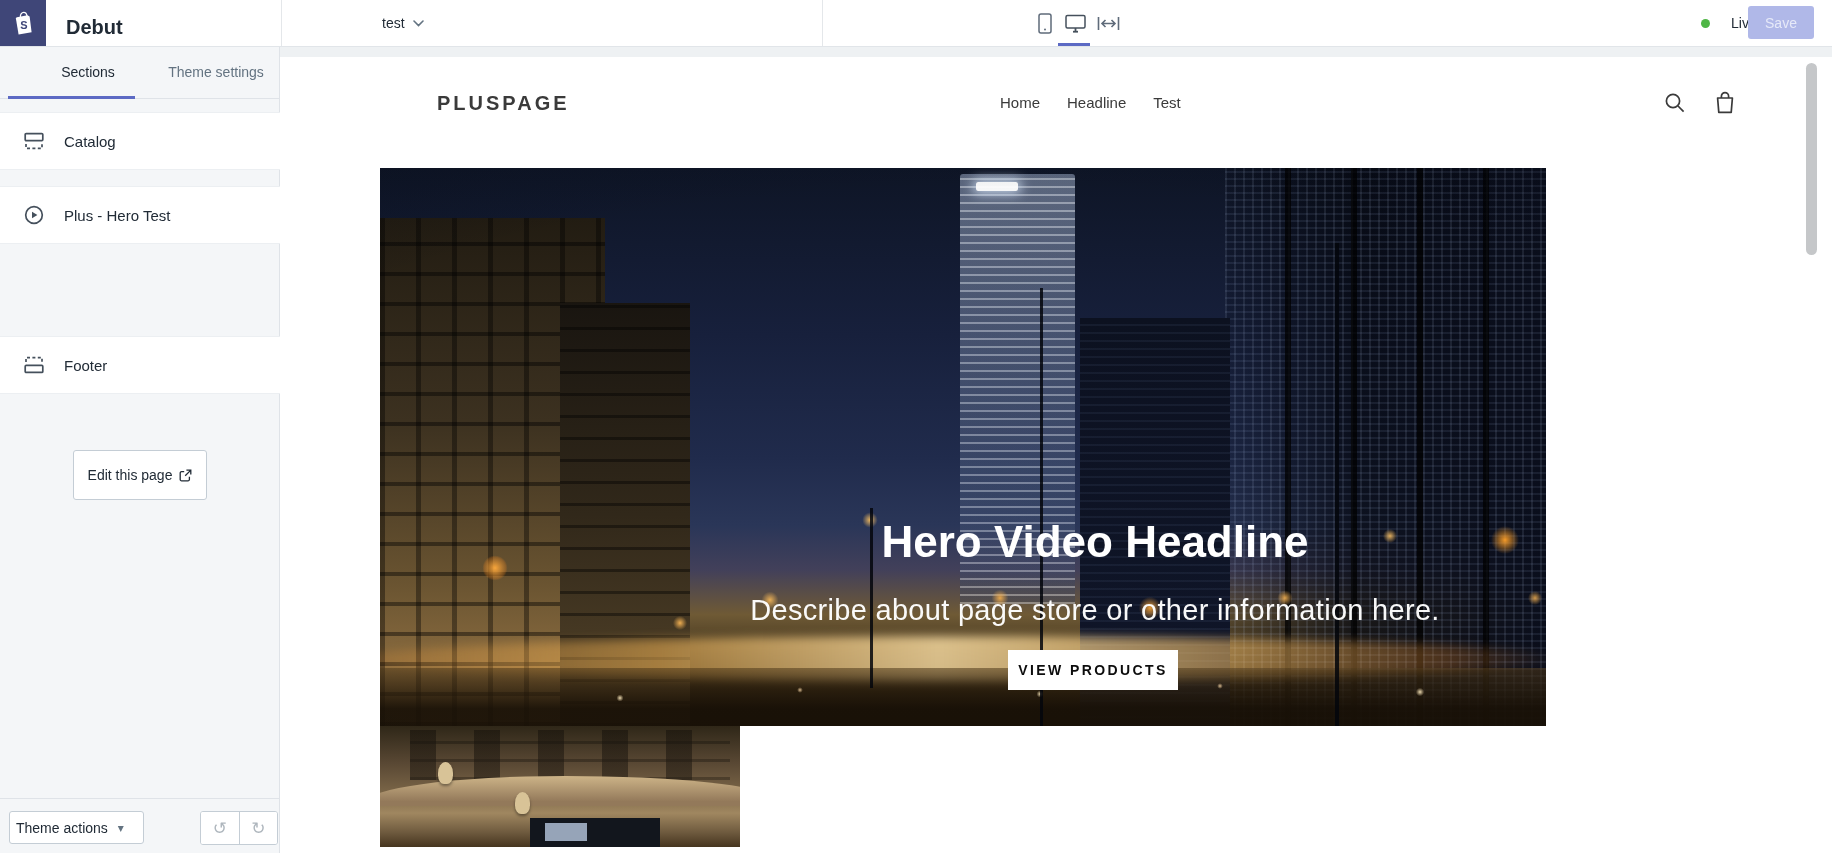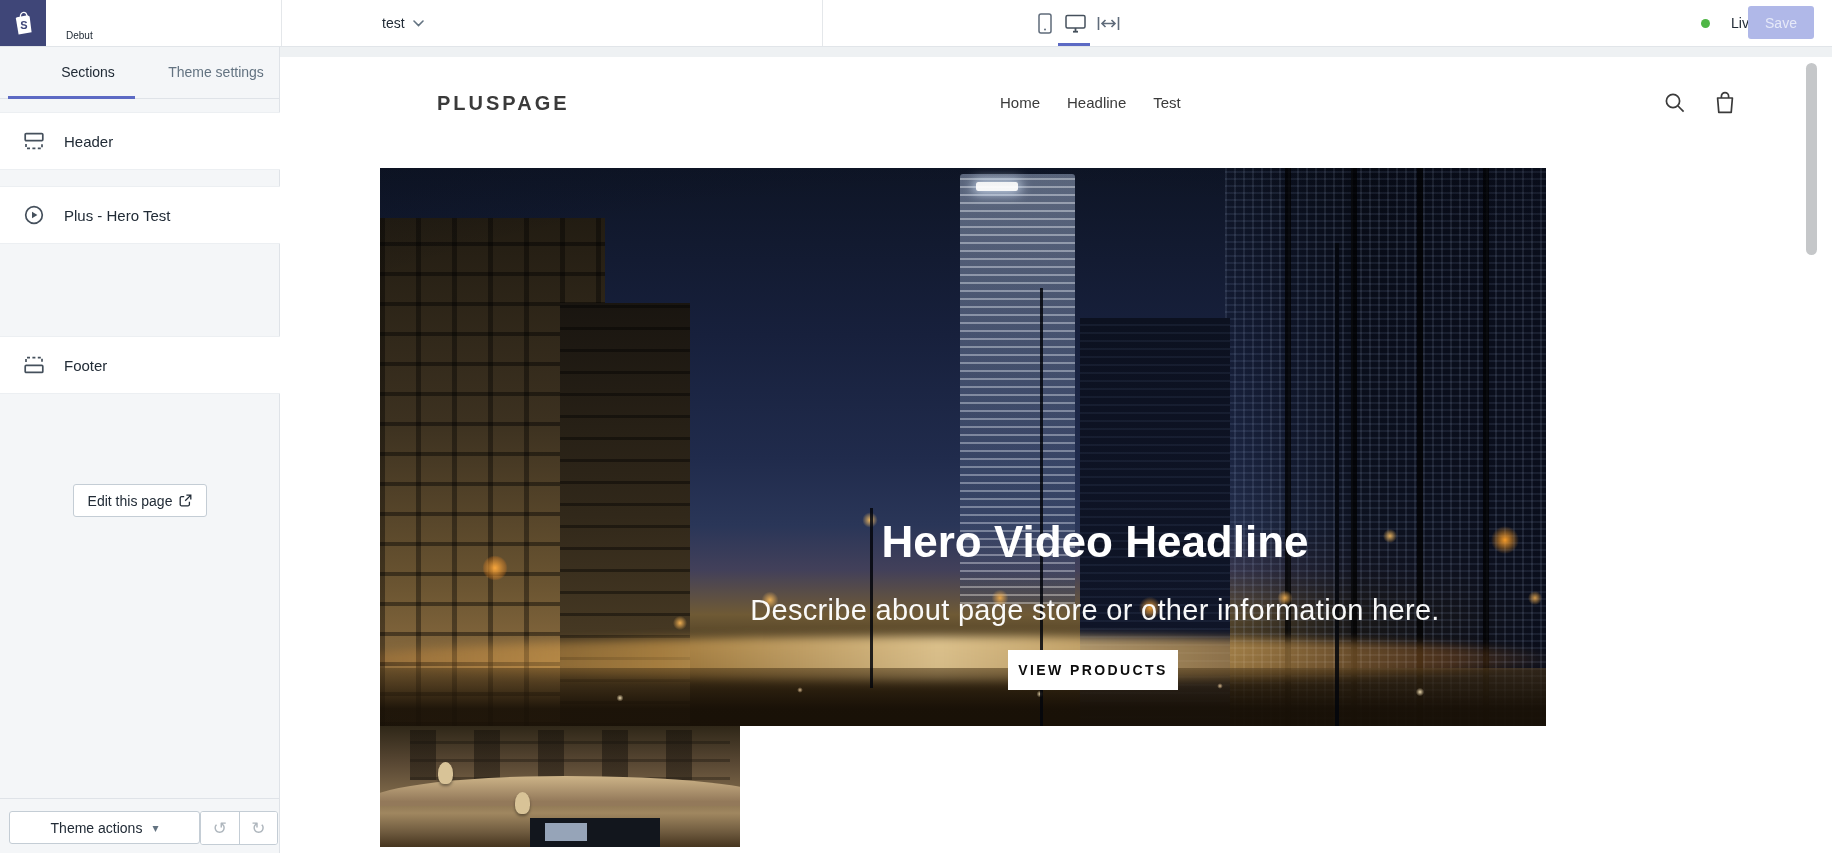--- a/index.html
+++ b/index.html
@@ -2,22 +2,22 @@
 <html><head>
 <meta charset="utf-8">
 <style>
   html,body{margin:0;padding:0;width:1832px;height:853px;overflow:hidden;
     font-family:"Liberation Sans",sans-serif;background:#fff;}
   
   .topbar{position:absolute;left:0;top:0;width:1832px;height:46px;background:#fff;
     border-bottom:1px solid #e1e5e9;z-index:30;}
   .logo-block{position:absolute;left:0;top:0;width:46px;height:46px;background:#3f4678;
     display:flex;align-items:center;justify-content:center;cursor:pointer;}
-  .theme-name{position:absolute;left:66px;top:12px;height:46px;display:flex;align-items:center;
-    font-size:10px;color:#212b36;}
+  .theme-name{position:absolute;left:66px;top:4px;height:46px;display:flex;align-items:center;
+    font-size:20px;color:#212b36;font-weight:bold;}
   .tbdiv{position:absolute;top:0;width:1px;height:46px;background:#e4e7ea;}
   .store-switcher{position:absolute;left:382px;top:0;height:46px;display:flex;align-items:center;
     gap:8px;font-size:14px;color:#212b36;cursor:pointer;}
   .device-btn{position:absolute;top:0;height:46px;width:28px;display:flex;align-items:center;
     justify-content:center;cursor:pointer;}
   .device-underline{position:absolute;left:1058px;top:43px;width:32px;height:3px;background:#5c6ac4;}
   .live-status{position:absolute;left:1701px;top:0;height:46px;display:flex;align-items:center;gap:21px;}
   .live-dot{width:9px;height:9px;border-radius:50%;background:#4fb646;}
   .live-label{font-size:14px;color:#212b36;}
   .save-btn{position:absolute;left:1748px;top:6px;width:66px;height:33px;background:#b0b8e8;
@@ -29,26 +29,26 @@
     border-bottom:1px solid #dfe3e8;box-sizing:border-box;padding-left:24px;}
   .tab{flex:1;display:flex;align-items:center;justify-content:center;font-size:14px;cursor:pointer;}
   .tab.active{color:#212b36;}
   .tab.inactive{color:#637381;}
   .tab-underline{position:absolute;left:8px;top:50px;width:127px;height:3px;background:#5c6ac4;}
   .srow{position:absolute;left:0;width:280px;height:58px;background:#fff;display:flex;
     align-items:center;padding-left:24px;gap:20px;box-sizing:border-box;cursor:pointer;
     border-top:1px solid #eceff2;border-bottom:1px solid #eceff2;}
   .srow .lbl{font-size:15px;color:#212b36;}
   .sicon{width:20px;height:20px;display:flex;align-items:center;justify-content:center;}
-  .edit-page-btn{position:absolute;left:73px;top:404px;width:134px;height:33px;background:#fff;
+  .edit-page-btn{position:absolute;left:73px;top:404px;width:134px;height:50px;background:#fff;
     border:1px solid #c4cdd5;border-radius:3px;display:flex;align-items:center;justify-content:center;
-    gap:7px;font-size:14px;color:#212b36;cursor:pointer;font-family:inherit;margin-top:34px;}
+    gap:7px;font-size:14px;color:#212b36;cursor:pointer;font-family:inherit;}
   .sb-bottom{position:absolute;left:0;top:752px;width:280px;height:55px;border-top:1px solid #dfe3e8;}
-  .theme-actions-btn{position:absolute;left:9px;top:12px;width:191px;height:33px;background:#fff;
-    border:1px solid #c4cdd5;border-radius:3px;display:flex;align-items:center;justify-content:center;
+  .theme-actions-btn{position:absolute;left:9px;top:12px;width:135px;height:33px;background:#fff;
+    border:1px solid #c4cdd5;border-radius:3px;display:flex;align-items:center;justify-content:flex-start;
     gap:10px;font-size:14px;color:#212b36;cursor:pointer;font-family:inherit;}
   .caret{color:#637381;font-size:12px;}
   .history{position:absolute;left:200px;top:12px;width:78px;height:34px;display:flex;
     border:1px solid #c4cdd5;border-radius:3px;background:#fff;box-sizing:border-box;overflow:hidden;}
   .hist-btn{flex:1;display:flex;align-items:center;justify-content:center;font-size:17px;
     color:#aeb6bd;cursor:pointer;background:#fff;border:none;font-family:inherit;}
   .hist-btn + .hist-btn{border-left:1px solid #c4cdd5;}
   
   .preview{position:absolute;left:280px;top:46px;width:1552px;height:671px;background:#eef1f3;}
   .page{position:absolute;left:0;top:11px;width:1552px;height:796px;background:#fff;}
@@ -183,21 +183,21 @@
   </div>
   <div class="tab-underline"></div>
 
   <div class="srow" style="top:66px;">
     <span class="sicon">
       <svg width="20" height="20" viewBox="0 0 20 20">
         <rect x="1.2" y="2.6" width="17.6" height="7" rx="1" stroke="#45505c" stroke-width="1.7" fill="none"></rect>
         <path d="M2 13 V17.4 H18 V13" stroke="#45505c" stroke-width="1.7" fill="none" stroke-dasharray="3 2.4"></path>
       </svg>
     </span>
-    <span class="lbl">Header</span>
+    <span class="lbl">Catalog</span>
   </div>
   <div class="srow" style="top:140px;">
     <span class="sicon">
       <svg width="20" height="20" viewBox="0 0 20 20">
         <circle cx="10" cy="10" r="8.3" stroke="#45505c" stroke-width="1.7" fill="none"></circle>
         <path d="M8 6.8 L13.4 10 L8 13.2 Z" fill="#45505c"></path>
       </svg>
     </span>
     <span class="lbl">Plus - Hero Test</span>
   </div>

